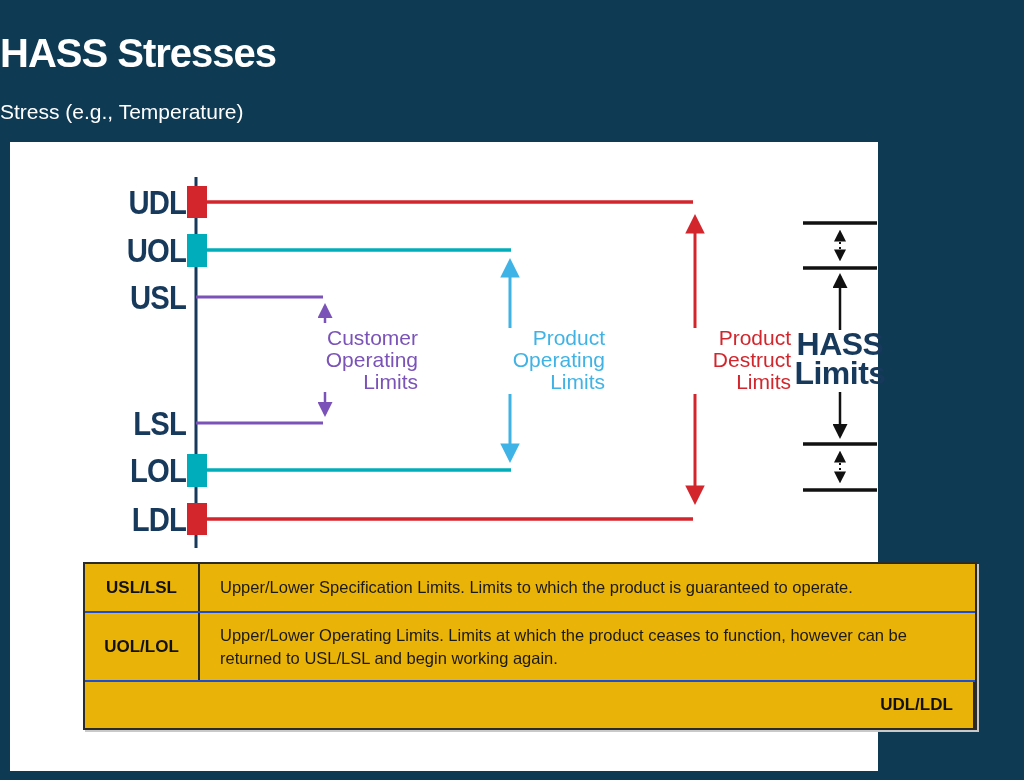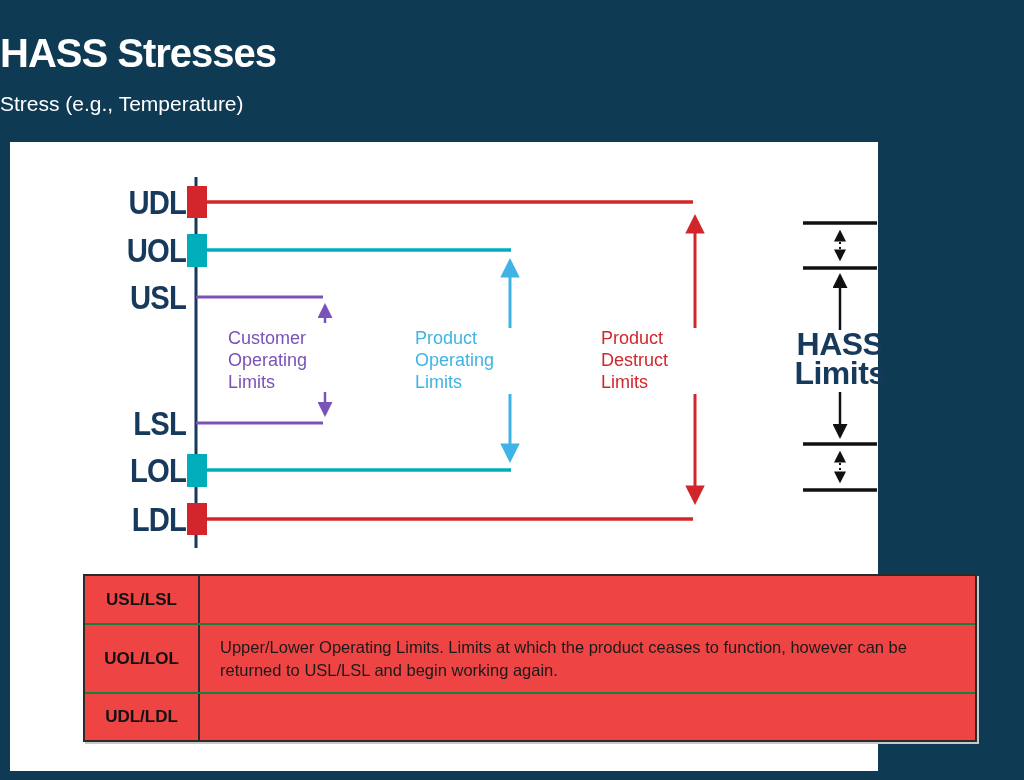--- a/index.html
+++ b/index.html
@@ -14,21 +14,21 @@
   .header{
     position:absolute;left:0;top:0;width:1024px;height:142px;
     color:#ffffff;text-align:left;
   }
   .header .title{
     margin-top:30px;
     font-size:40px;font-weight:bold;letter-spacing:-1px;
     line-height:46px;
   }
   .header .subtitle{
-    margin-top:16px;
+    margin-top:24px;
     font-size:21px;font-weight:normal;
     line-height:24px;
   }
   
   .panel{
     position:absolute;left:10px;top:142px;width:868px;height:629px;
     background:#ffffff;
   }
   .diagram{position:absolute;left:0;top:0;width:1004px;height:430px;}
   .diagram svg{position:absolute;left:0;top:0;}
@@ -36,54 +36,54 @@
   .lvl{
     position:absolute;width:120px;left:56px;text-align:right;
     transform:translateY(-50%) scaleX(0.86);transform-origin:right center;
     font-size:34px;font-weight:bold;letter-spacing:-1px;
     color:#17395c;line-height:34px;white-space:nowrap;
   }
   .lvl-udl{top:60px;}  .lvl-uol{top:108px;} .lvl-usl{top:155px;}
   .lvl-lsl{top:281px;} .lvl-lol{top:328px;} .lvl-ldl{top:377px;}
   
   .anno{
-    position:absolute;width:190px;text-align:left;
-    font-size:18px;line-height:22px;white-space:pre-line;
+    position:absolute;width:190px;text-align:right;
+    font-size:21px;line-height:22px;white-space:pre-line;
   }
   .anno-customer{left:218px;top:185px;color:#7a52b8;}
   .anno-product-op{left:405px;top:185px;color:#3fb3e5;}
   .anno-product-destruct{left:591px;top:185px;color:#d2262c;}
   .anno-hass{
     left:770px;top:188px;width:120px;
     color:#17395c;font-weight:bold;font-size:32px;line-height:29px;
     letter-spacing:-0.5px;white-space:pre-line;text-align:center;
   }
   
   .limits-table{
-    position:absolute;left:73px;top:432px;width:890px;
+    position:absolute;left:73px;top:420px;width:890px;
     border:2px solid #2b2b2b;
-    background:#ef4444;
+    background:#eab308;
     box-shadow:2px 2px 0 #c9c9c9;
   }
-  .trow{display:flex;border-top:2px solid #15803d;}
+  .trow{display:flex;border-top:2px solid #1d4ed8;}
   .trow:first-child{border-top:none;}
   .tcell-term{
     width:113px;flex:0 0 113px;
     border-right:2px solid #2b2b2b;
     display:flex;align-items:center;justify-content:center;
     font-size:17px;font-weight:bold;color:#111111;
   }
   .tcell-def{
     flex:1;display:flex;align-items:center;
     padding:10px 14px 10px 20px;
     font-size:16.5px;color:#1a1a1a;line-height:23px;
   }
   .row-1{min-height:47px;}
   .row-2{min-height:67px;}
-  .row-3{min-height:46px;}
+  .row-3{min-height:46px;justify-content:flex-end;}
 </style>
 </head>
 <body>
 
 <div class="header">
   <div class="title">HASS Stresses</div>
   <div class="subtitle">Stress (e.g., Temperature)</div>
 </div>
 
 <div class="panel">
@@ -160,20 +160,21 @@
     <div class="anno anno-product-destruct">Product
 Destruct
 Limits</div>
     <div class="anno-hass anno">HASS
 Limits</div>
   </div>
 
   <div class="limits-table">
     <div class="trow row-1">
       <div class="tcell-term">USL/LSL</div>
+      <div class="tcell-def">Upper/Lower Specification Limits. Limits to which the product is guaranteed to operate.</div>
     </div>
     <div class="trow row-2">
       <div class="tcell-term">UOL/LOL</div>
       <div class="tcell-def">Upper/Lower Operating Limits. Limits at which the product ceases to function, however can be returned to USL/LSL and begin working again.</div>
     </div>
     <div class="trow row-3">
       <div class="tcell-term">UDL/LDL</div>
     </div>
   </div>
 

